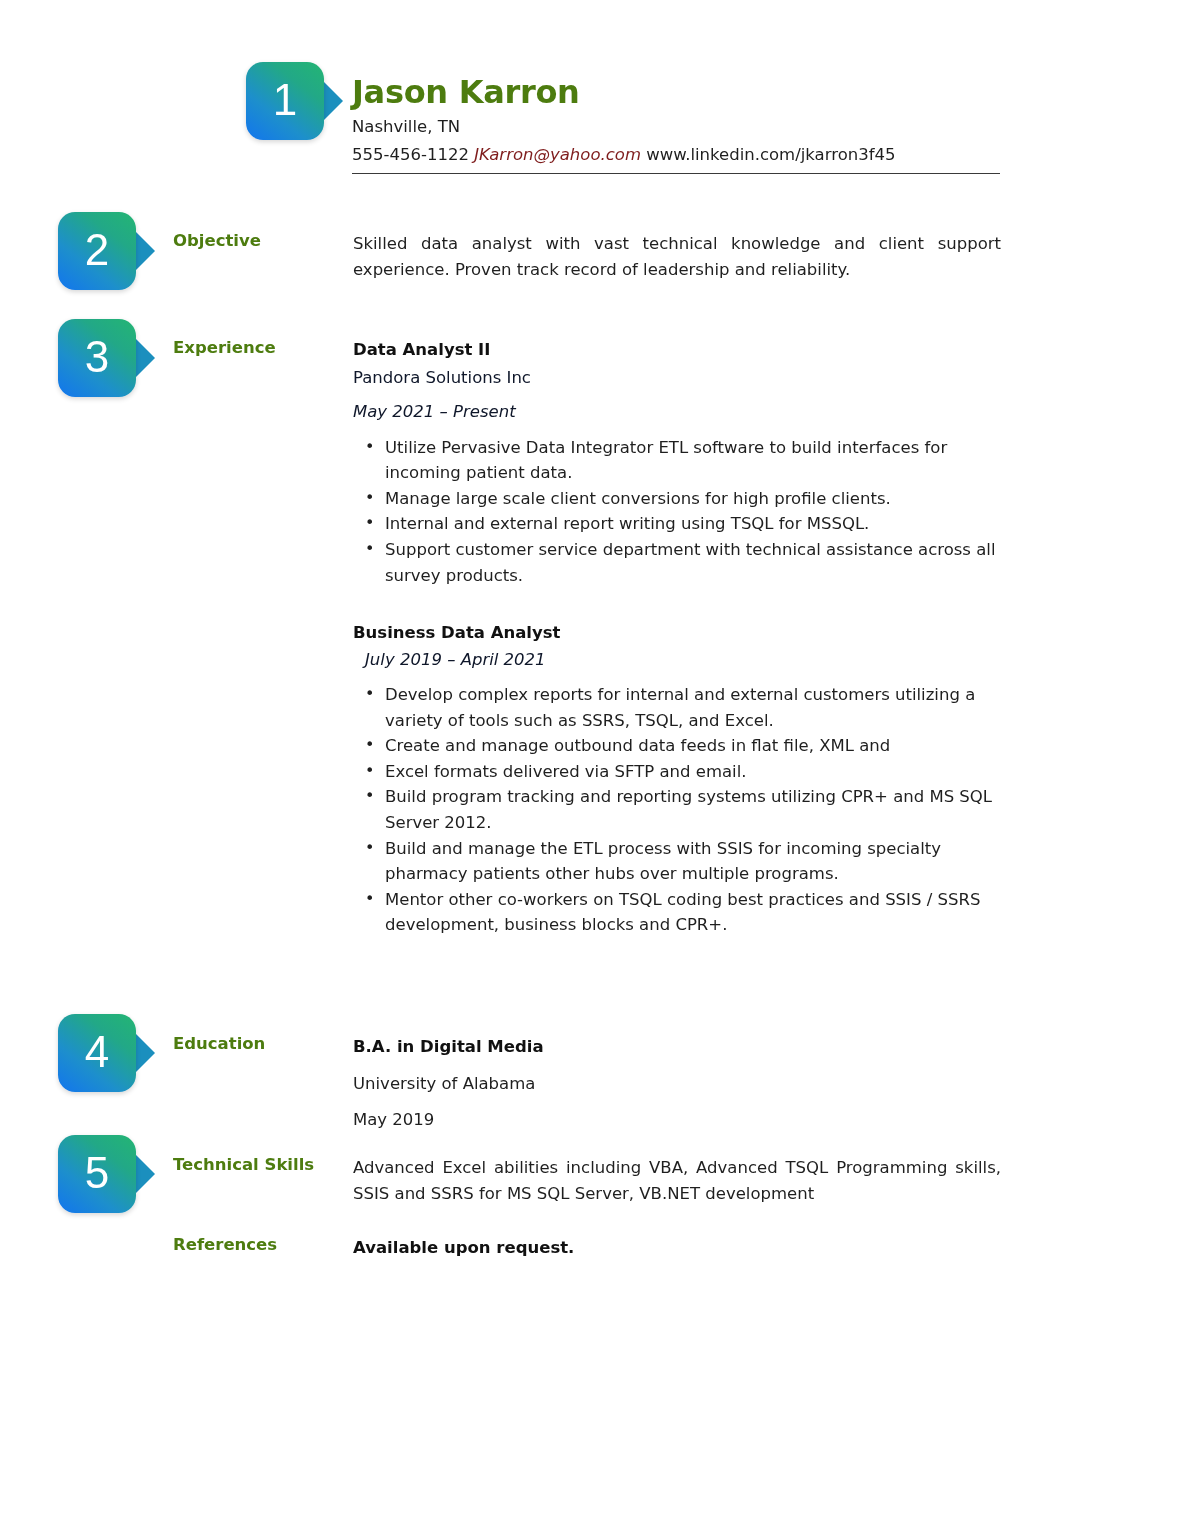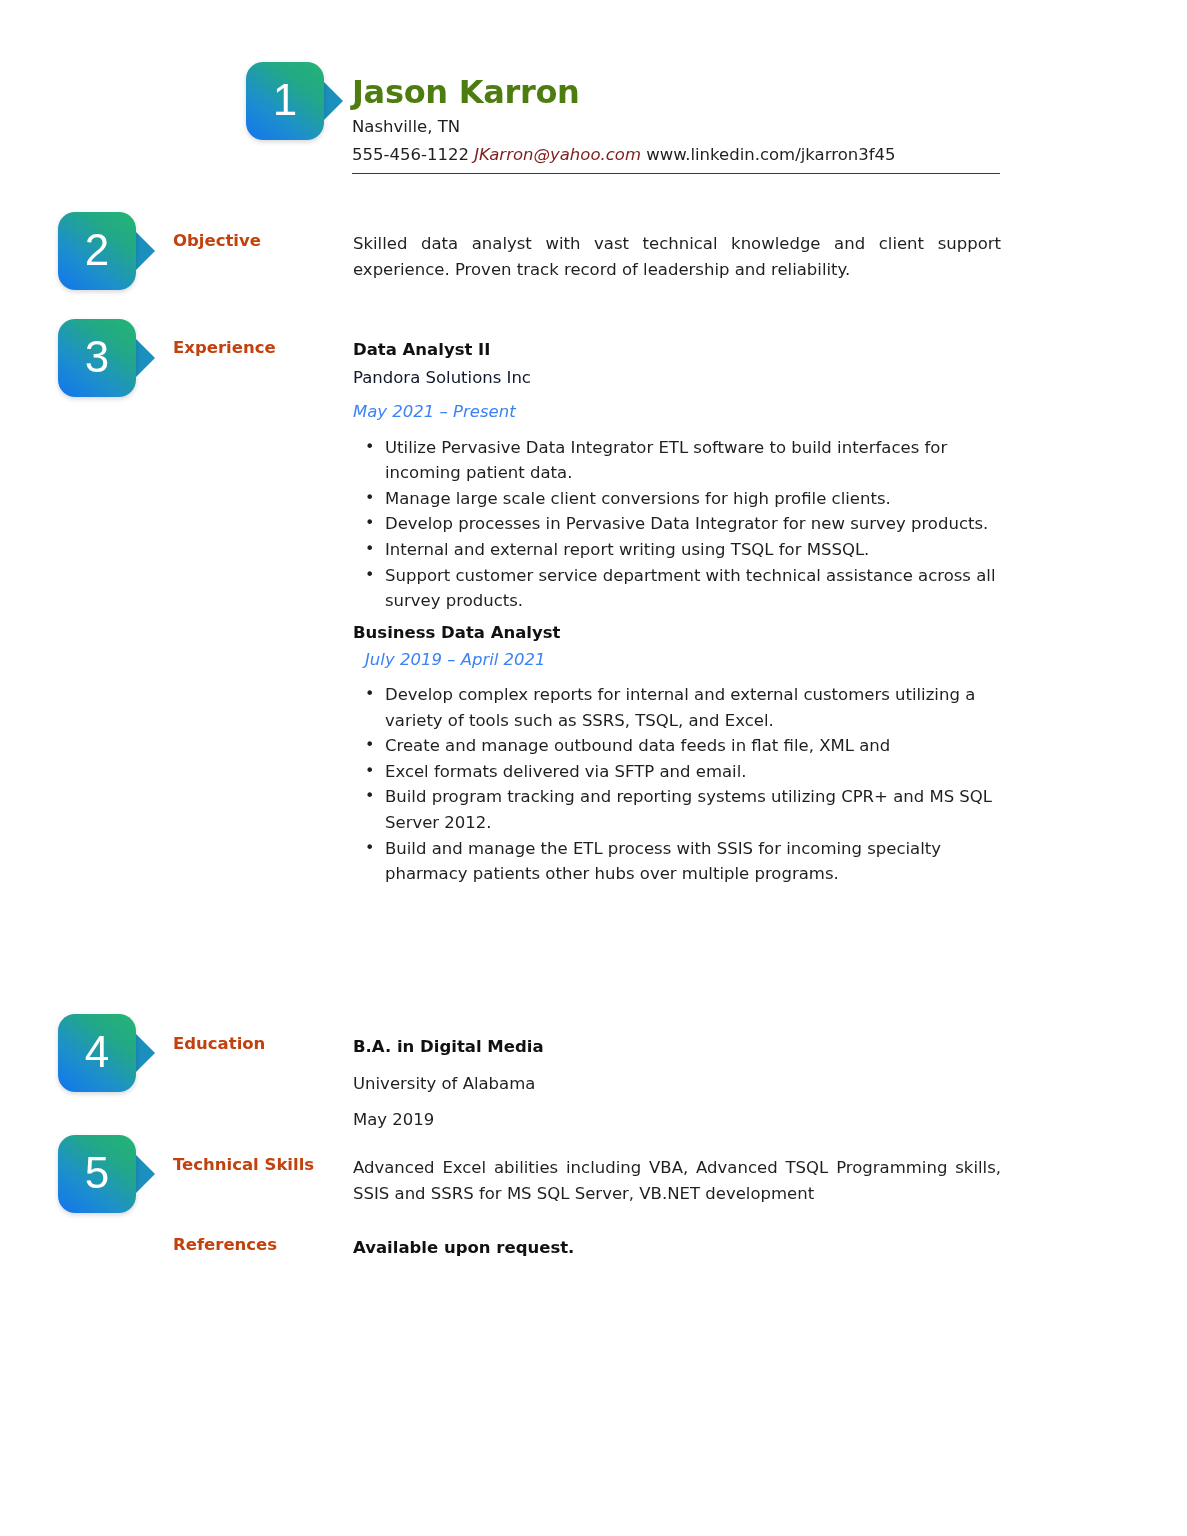--- a/index.html
+++ b/index.html
@@ -80,36 +80,36 @@
     background: #3a3a3a;
     width: 648px;
   }
 
   
   .sec-label {
     position: absolute;
     left: 173px;
     font-size: 16.5px;
     font-weight: bold;
-    color: #c2410c;
+    color: #4d7c0f;
   }
 
   
   .body-col {
     position: absolute;
     left: 353px;
     width: 648px;
     font-size: 16.5px;
     color: #1f1f1f;
     line-height: 1.55;
   }
   .justify { text-align: justify; }
   .job-title { font-weight: bold; color: #111111; font-size: 16.5px; }
   .job-company { font-size: 16.5px; color: #0f172a; margin-top: 2px; }
-  .job-dates { font-size: 16.5px; font-style: italic; color: #3b82f6; }
+  .job-dates { font-size: 16.5px; font-style: italic; color: #0f172a; }
   .job-dates.spaced { margin-top: 9px; }
   .job-dates.tight  { margin-top: 1px; margin-left: 12px; }
 
   ul.bullets { list-style: none; margin-top: 10px; }
   ul.bullets li {
     position: relative;
     padding-left: 32px;
     margin-bottom: 0px;
     line-height: 1.55;
   }
@@ -158,35 +158,35 @@
   </div>
   <div class="sec-label" style="top:338px;">Experience</div>
 
   <div class="body-col" style="top:337px;">
     <div class="job-title">Data Analyst II</div>
     <div class="job-company">Pandora Solutions Inc</div>
     <div class="job-dates spaced">May 2021 – Present</div>
     <ul class="bullets">
       <li>Utilize Pervasive Data Integrator ETL software to build interfaces for incoming patient data.</li>
       <li>Manage large scale client conversions for high profile clients.</li>
-      <li>Develop processes in Pervasive Data Integrator for new survey products.</li>
       <li>Internal and external report writing using TSQL for MSSQL.</li>
       <li>Support customer service department with technical assistance across all survey products.</li>
     </ul>
   </div>
 
   <div class="body-col" style="top:620px;">
     <div class="job-title">Business Data Analyst</div>
     <div class="job-dates tight">July 2019 – April 2021</div>
     <ul class="bullets">
       <li>Develop complex reports for internal and external customers utilizing a variety of tools such as SSRS, TSQL, and Excel.</li>
       <li>Create and manage outbound data feeds in flat file, XML and</li>
       <li>Excel formats delivered via SFTP and email.</li>
       <li>Build program tracking and reporting systems utilizing CPR+ and MS SQL Server 2012.</li>
       <li>Build and manage the ETL process with SSIS for incoming specialty pharmacy patients other hubs over multiple programs.</li>
+      <li>Mentor other co-workers on TSQL coding best practices and SSIS / SSRS development, business blocks and CPR+.</li>
     </ul>
   </div>
 
   <div class="badge" style="left:58px; top:1014px;">
     <span class="arrow"></span>
     <span class="square"></span>
     <span class="num">4</span>
   </div>
   <div class="sec-label" style="top:1034px;">Education</div>
   <div class="body-col" style="top:1034px;">

